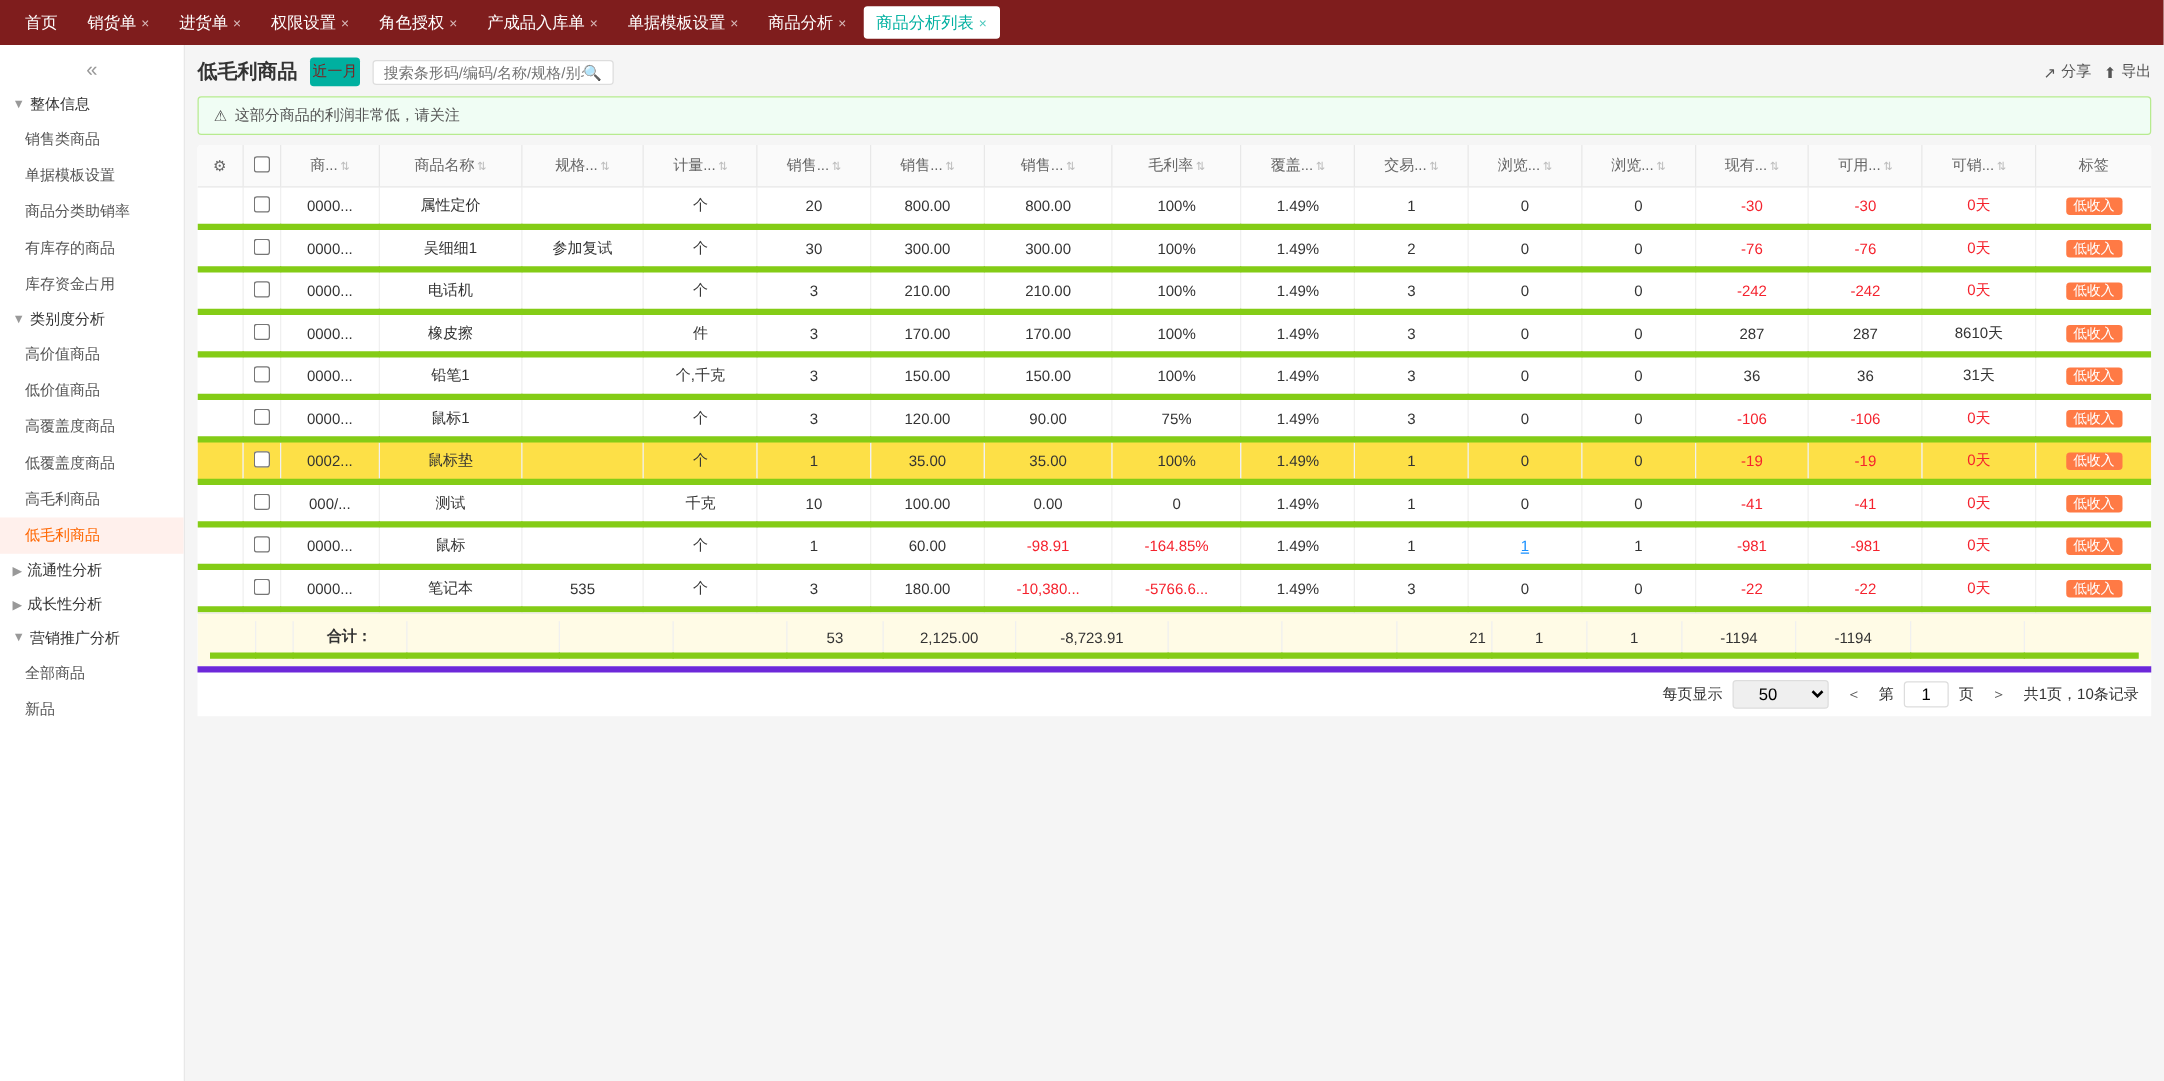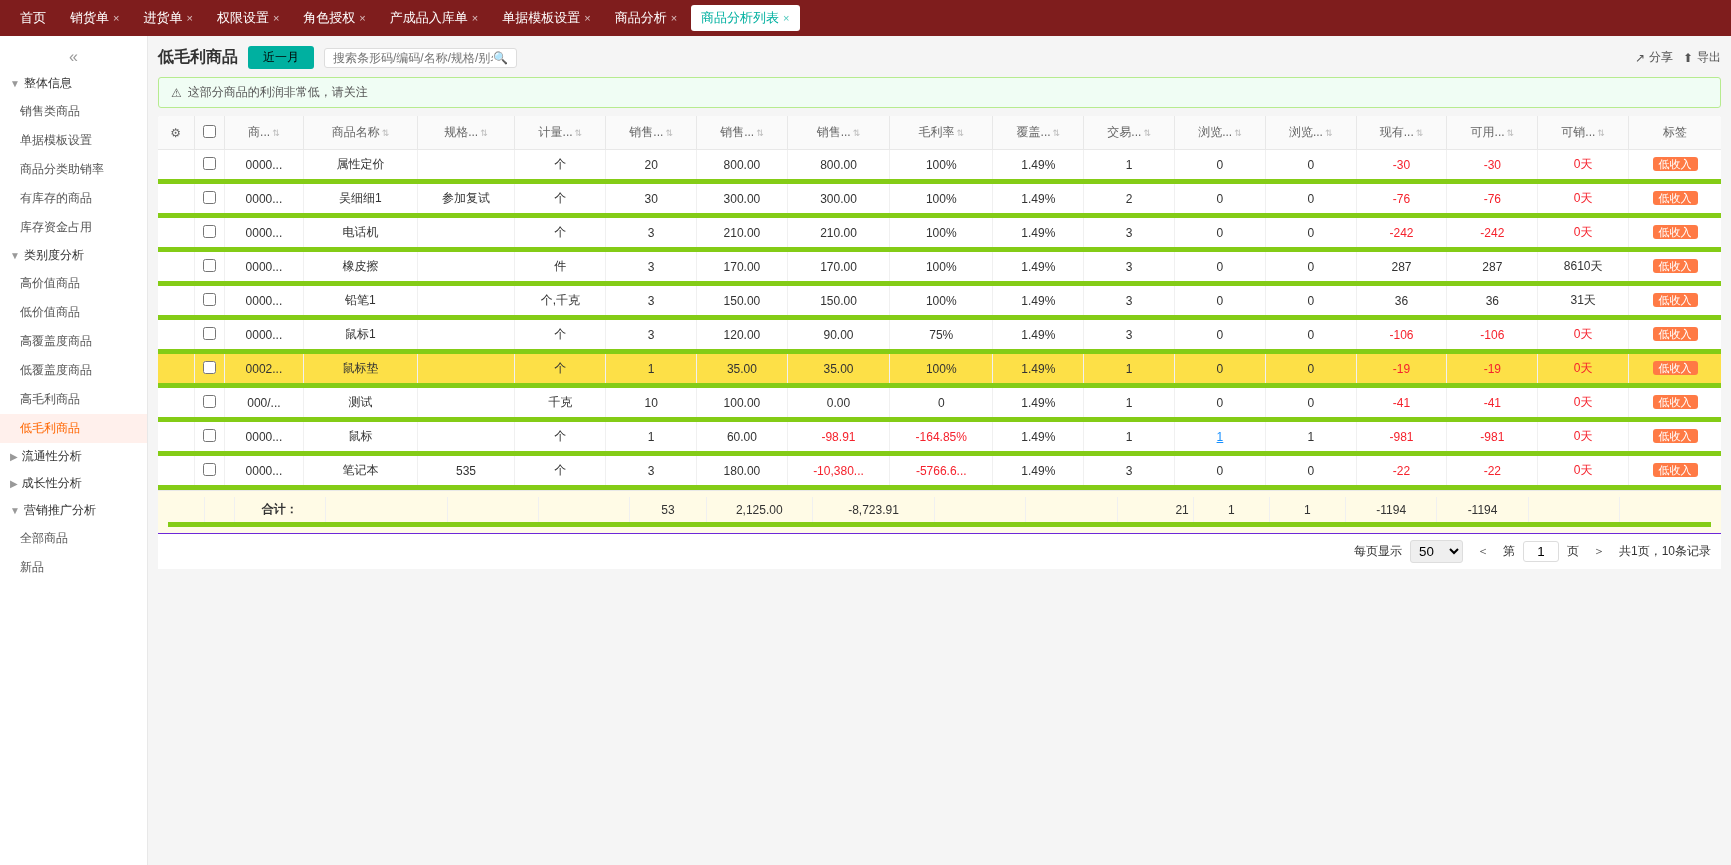--- a/index.html
+++ b/index.html
@@ -74,24 +74,24 @@
       align-items: center;
       gap: 10px;
     }
     .page-title {
       font-size: 16px;
       font-weight: bold;
       color: #333;
     }
     .filter-btn {
       background: #00b0a0;
-      color: #000000;
+      color: #7f1d1d;
       border: none;
       border-radius: 3px;
-      padding: 3px 15px;
+      padding: 3px 2px;
       cursor: pointer;
       font-size: 12px;
     }
     .search-box {
       display: flex;
       align-items: center;
       border: 1px solid #ddd;
       border-radius: 3px;
       padding: 2px 8px;
       background: #fff;
@@ -186,26 +186,26 @@
       font-size: 12px;
     }
 
     
     .pagination-bar {
       display: flex;
       align-items: center;
       justify-content: flex-end;
       padding: 6px 10px;
       background: #fff;
-      border-top: 1px solid #6d28d9;
+      border-top: 5px solid #6d28d9;
       font-size: 12px;
       gap: 8px;
     }
     .pagination-bar select {
-      padding: 2px 4px;
+      padding: 2px 16px;
       border: 1px solid #ddd;
       border-radius: 3px;
     }
     .page-btn {
       cursor: pointer;
       padding: 2px 6px;
       color: #555;
     }
     .page-input {
       width: 36px;

